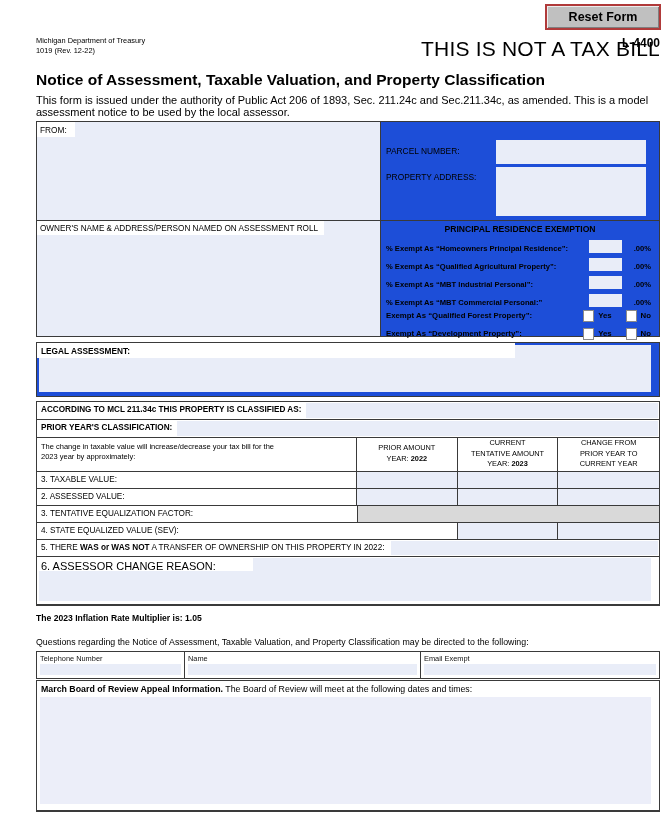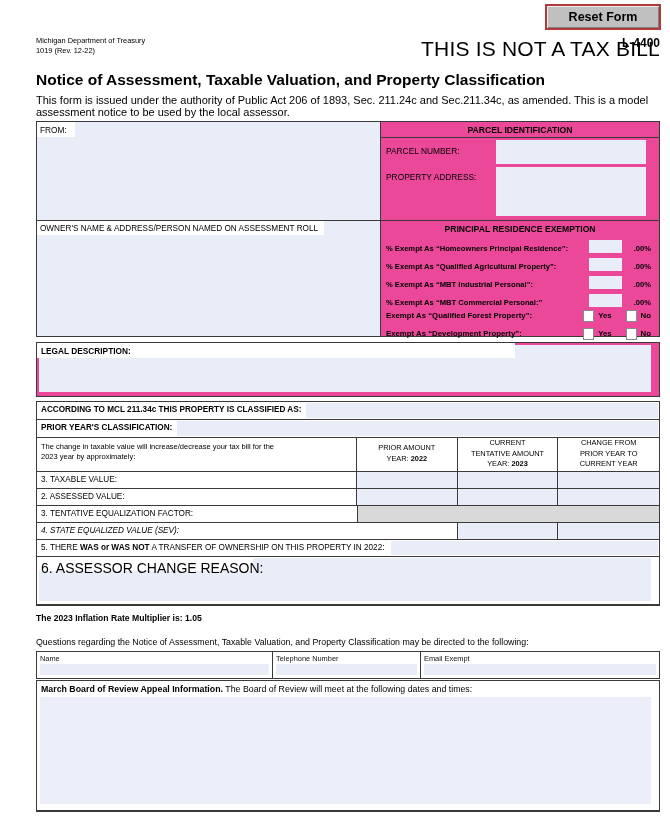--- a/index.html
+++ b/index.html
@@ -25,21 +25,21 @@
   
   .hdr{position:relative;margin-top:36px;height:26px;}
   .agency{position:absolute;left:0;top:0;font-size:7.4px;line-height:1.35;}
   .banner{position:absolute;left:0;right:0;top:1px;text-align:right;
     font-size:21px;font-weight:normal;letter-spacing:.2px;}
   .formcode{position:absolute;right:0;top:0;font-size:12px;font-weight:bold;}
   .title{margin-top:9px;font-size:15.5px;font-weight:bold;}
   .authority{margin-top:5px;margin-bottom:3px;font-size:11px;}
 
   
-  .bx{border:1.5px solid #3a3a3a;background:#ec4899;}
+  .bx{border:1.5px solid #3a3a3a;background:#1d4ed8;}
   .blue{background:#e9edf8;}
   .chipbox{position:relative;}
   .chipbox .fill{position:absolute;background:#e9edf8;}
   .chipbox .chip{position:absolute;background:#fff;font-size:8.3px;white-space:nowrap;}
 
   
   .boxA{height:100px;display:flex;}
   .cell-from{width:344px;border-right:1px solid #3a3a3a;position:relative;}
   .cell-from .fill{inset:0;}
   .cell-from .chip{top:0;left:0;padding:3px 8px 2px 3px;}
@@ -87,28 +87,28 @@
   .c-label{width:321px;border-right:1px solid #3a3a3a;}
   .c-col{width:101px;border-right:1px solid #3a3a3a;}
   .c-col:last-child{border-right:none;}
   .vt-head .c-label{font-size:7.5px;padding:4px 4px 0 4px;line-height:1.45;}
   .vt-head .c-col{display:flex;flex-direction:column;justify-content:center;
     text-align:center;font-size:7.4px;line-height:1.42;}
   .vt-r{height:17px;}
   .vt-r .c-label{font-size:8.2px;padding:3px 0 0 4px;}
   .vt-r .c-col.blue{background:#e9edf8;}
   .c-grey{flex:1;background:#d9d9d9;}
-  .c-label-wide{width:423px;border-right:1px solid #3a3a3a;font-size:8.2px;padding:3px 0 0 4px;font-style:italic;}
+  .c-label-wide{width:423px;border-right:1px solid #3a3a3a;font-size:8.2px;padding:3px 0 0 4px;}
   .row5{height:17px;}
   .row5 .lbl{font-size:8.2px;padding:3px 4px 0 4px;white-space:nowrap;}
   .row5 .bluefill{flex:1;background:#e9edf8;margin:1px 1px 1px 2px;}
   .row6{height:48px;position:relative;display:block;}
   .row6 .fill{position:absolute;top:1px;left:2px;right:8px;bottom:3px;background:#e9edf8;}
   .row6 .chip{position:absolute;top:0;left:0;width:216px;height:14px;background:#fff;
-    font-size:14px;padding:3px 12px 0 4px;white-space:nowrap;}
+    font-size:11px;padding:3px 12px 0 4px;white-space:nowrap;}
 
   .inflation{margin-top:7px;font-size:8.6px;font-weight:bold;}
   .questions{margin-top:14px;font-size:8.8px;}
 
   
   .contact{margin-top:4px;height:28px;border:1.5px solid #3a3a3a;display:flex;}
   .contact .ccell{border-right:1px solid #3a3a3a;display:flex;flex-direction:column;}
   .contact .ccell:last-child{border-right:none;}
   .ccell .clabel{font-size:7.4px;padding:2px 0 1px 3px;color:#111;}
   .ccell .cinput{flex:1;margin:0 3px 3px 3px;background:#e9edf8;}
@@ -139,21 +139,20 @@
   </div>
   <div class="title">Notice of Assessment, Taxable Valuation, and Property Classification</div>
   <div class="authority">This form is issued under the authority of Public Act 206 of 1893, Sec. 211.24c and Sec.211.34c, as amended. This is a model assessment notice to be used by the local assessor.</div>
 
   <div class="bx boxA">
     <div class="cell-from chipbox">
       <div class="fill"></div>
       <div class="chip">FROM:</div>
     </div>
     <div class="cell-parcel">
-      <div class="parcel-head">PARCEL IDENTIFICATION</div>
       <div class="parcel-num-label">PARCEL NUMBER:</div>
       <div class="parcel-num-input blue"></div>
       <div class="parcel-addr-label">PROPERTY ADDRESS:</div>
       <div class="parcel-addr-input blue"></div>
     </div>
   </div>
 
   <div class="bx boxB">
     <div class="cell-owner chipbox">
       <div class="fill"></div>
@@ -195,21 +194,21 @@
         <span class="cb"></span>
         <span class="yn">Yes</span>
         <span class="cb cb2"></span>
         <span class="yn">No</span>
       </div>
     </div>
   </div>
 
   <div class="bx legal chipbox">
     <div class="fill"></div>
-    <div class="chip">LEGAL DESCRIPTION:</div>
+    <div class="chip">LEGAL ASSESSMENT:</div>
   </div>
 
   <div class="vt">
 
     <div class="vt-row class-row">
       <div class="lbl">ACCORDING TO MCL 211.34c THIS PROPERTY IS CLASSIFIED AS:</div>
       <div class="bluefill"></div>
     </div>
 
     <div class="vt-row class-row">
@@ -272,28 +271,28 @@
       <div class="fill"></div>
       <div class="chip">6. ASSESSOR CHANGE REASON:</div>
     </div>
   </div>
 
   <div class="inflation">The 2023 Inflation Rate Multiplier is: 1.05</div>
 
   <div class="questions">Questions regarding the Notice of Assessment, Taxable Valuation, and Property Classification may be directed to the following:</div>
 
   <div class="contact">
+    <div class="ccell c2">
+      <div class="clabel">Telephone Number</div>
+      <div class="cinput"></div>
+    </div>
     <div class="ccell c1">
       <div class="clabel">Name</div>
       <div class="cinput"></div>
     </div>
-    <div class="ccell c2">
-      <div class="clabel">Telephone Number</div>
-      <div class="cinput"></div>
-    </div>
     <div class="ccell c3">
       <div class="clabel">Email Exempt</div>
       <div class="cinput"></div>
     </div>
   </div>
 
   <div class="board">
     <div class="btext"><b>March Board of Review Appeal Information.</b><span> The Board of Review will meet at the following dates and times:</span></div>
     <div class="binput"></div>
   </div>

